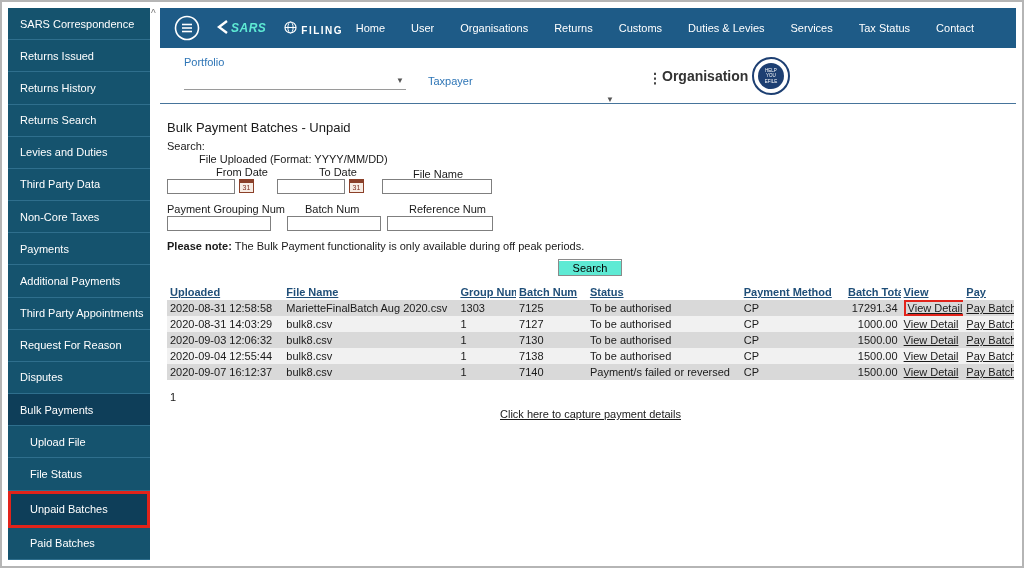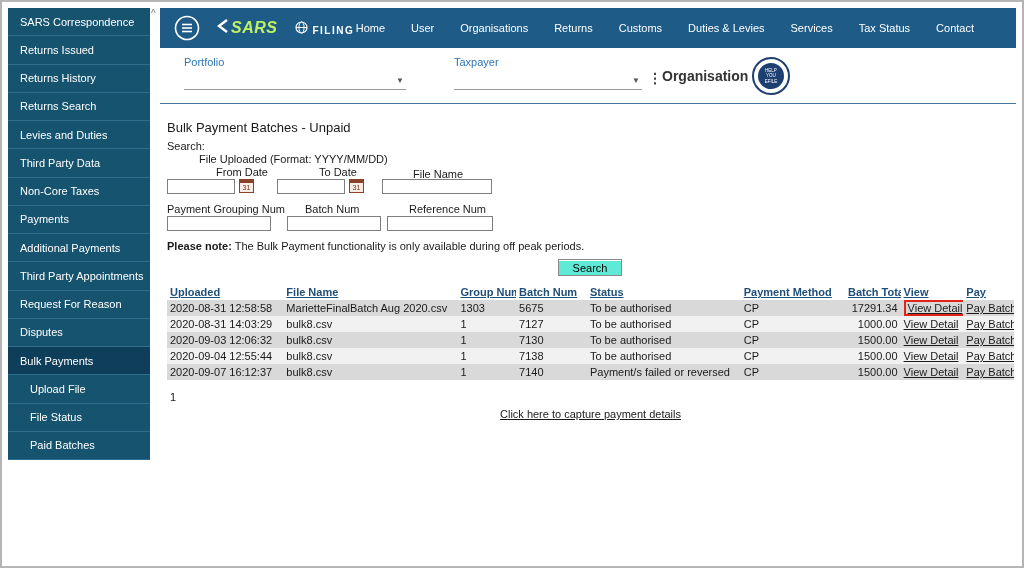--- a/index.html
+++ b/index.html
@@ -1,45 +1,45 @@
 <!DOCTYPE html>
 <html><head>
 <meta charset="utf-8">
 <style>
   * { box-sizing: border-box; }
   html,body { margin:0; padding:0; background:#ffffff; font-family:"Liberation Sans", sans-serif; }
   .frame { position:relative; width:1024px; height:568px; border:2px solid #b5b5b5; background:#ffffff; overflow:hidden; }
 
   
-  .sidebar { position:absolute; left:6px; top:6px; width:142px; height:452px; display:flex; flex-direction:column; }
+  .sidebar { position:absolute; left:6px; top:6px; width:142px; height:552px; display:flex; flex-direction:column; }
   .side-item { flex:1 1 auto; display:flex; align-items:center; background:#15536e; color:#fff; font-size:11px;
                padding-left:12px; border-bottom:1px solid #2f6f8d; cursor:pointer; white-space:nowrap; overflow:hidden; }
   .side-item.sub { padding-left:22px; }
   .side-item.active-parent { background:#0e3e59;padding-left:12px; }
   .side-item.selected { background:#0e3e59; border:3px solid #e2231a; padding-left:19px; }
 
   .scroll-up { position:absolute; left:149px; top:7px; font-size:10px; color:#777; cursor:pointer; line-height:1; }
 
   
   .right { position:absolute; left:158px; top:6px; width:856px; height:552px; display:flex; flex-direction:column; }
 
   .topnav { flex:0 0 40px; background:#1e5b87; display:flex; align-items:center; padding:0 14px; }
   .hamburger { width:26px; height:26px; margin-right:16px; cursor:pointer; flex:0 0 auto; }
-  .brand { display:flex; gap:3px; color:#bef264; font-style:italic; font-weight:bold;
-           font-size:16px; letter-spacing:0.5px; }
+  .brand { display:flex; align-items:center; gap:3px; color:#5eead4; font-style:italic; font-weight:bold;
+           font-size:12px; letter-spacing:0.5px; }
   .efiling { display:flex; align-items:flex-end; gap:4px; margin-left:18px; color:#fff; font-size:10px;
              font-weight:bold; letter-spacing:1.5px; }
   .nav-links { display:flex; gap:26px; margin-left:auto; margin-right:28px; }
   .nav-link { color:#fff; font-size:11px; cursor:pointer; white-space:nowrap; }
 
   
   .portfolio-bar { flex:0 0 56px; position:relative; background:#fff; border-bottom:1px solid #46749b; }
   .pf-field { position:absolute; top:8px; }
   .pf-field.portfolio { left:24px; width:222px; }
-  .pf-field.taxpayer { left:294px; width:188px; }
+  .pf-field.taxpayer { left:268px; width:188px;margin-top:19px; }
   .pf-label { color:#2e75b6; font-size:11px; display:block; }
   .pf-select { position:relative; height:22px; border-bottom:1px solid #9a9a9a; cursor:pointer; }
   .pf-caret { position:absolute; right:2px; bottom:4px; font-size:8px; color:#555; }
   .dots { position:absolute; left:488px; top:22px; font-size:14px; font-weight:bold; color:#444; cursor:pointer; }
   .org-label { position:absolute; left:502px; top:20px; font-size:14px; font-weight:600; color:#333; }
   .badge { position:absolute; left:592px; top:9px; width:38px; height:38px; border-radius:50%;
            border:2px solid #1d3f72; background:#fff; display:flex; align-items:center; justify-content:center; }
   .badge-inner { width:26px; height:26px; border-radius:50%; background:#1d3f72; color:#fff; font-size:4.5px;
                  display:flex; align-items:center; justify-content:center; text-align:center; line-height:1.2;
                  text-transform:uppercase; padding:2px; }
@@ -105,20 +105,21 @@
     <div class="side-item">Third Party Data</div>
     <div class="side-item">Non-Core Taxes</div>
     <div class="side-item">Payments</div>
     <div class="side-item">Additional Payments</div>
     <div class="side-item">Third Party Appointments</div>
     <div class="side-item">Request For Reason</div>
     <div class="side-item">Disputes</div>
     <div class="side-item active-parent">Bulk Payments</div>
     <div class="side-item sub">Upload File</div>
     <div class="side-item sub">File Status</div>
+    <div class="side-item sub selected">Unpaid Batches</div>
     <div class="side-item sub">Paid Batches</div>
   </div>
 
   <div class="scroll-up">^</div>
 
   <div class="right">
 
     <div class="topnav">
       <span class="hamburger">
         <svg width="26" height="26" viewBox="0 0 26 26">
@@ -235,21 +236,21 @@
             <th class="col-total">Batch Total</th>
             <th>View</th>
             <th>Pay</th>
           </tr>
         </thead>
         <tbody>
           <tr class="odd">
             <td>2020-08-31 12:58:58</td>
             <td>MarietteFinalBatch Aug 2020.csv</td>
             <td>1303</td>
-            <td>5675</td>
+            <td>7125</td>
             <td>To be authorised</td>
             <td>CP</td>
             <td class="col-total">17291.34</td>
             <td><span class="red-box"><span class="tlink">View Detail</span></span></td>
             <td><span class="tlink">Pay Batch</span></td>
           </tr>
           <tr class="even">
             <td>2020-08-31 14:03:29</td>
             <td>bulk8.csv</td>
             <td>1</td>

